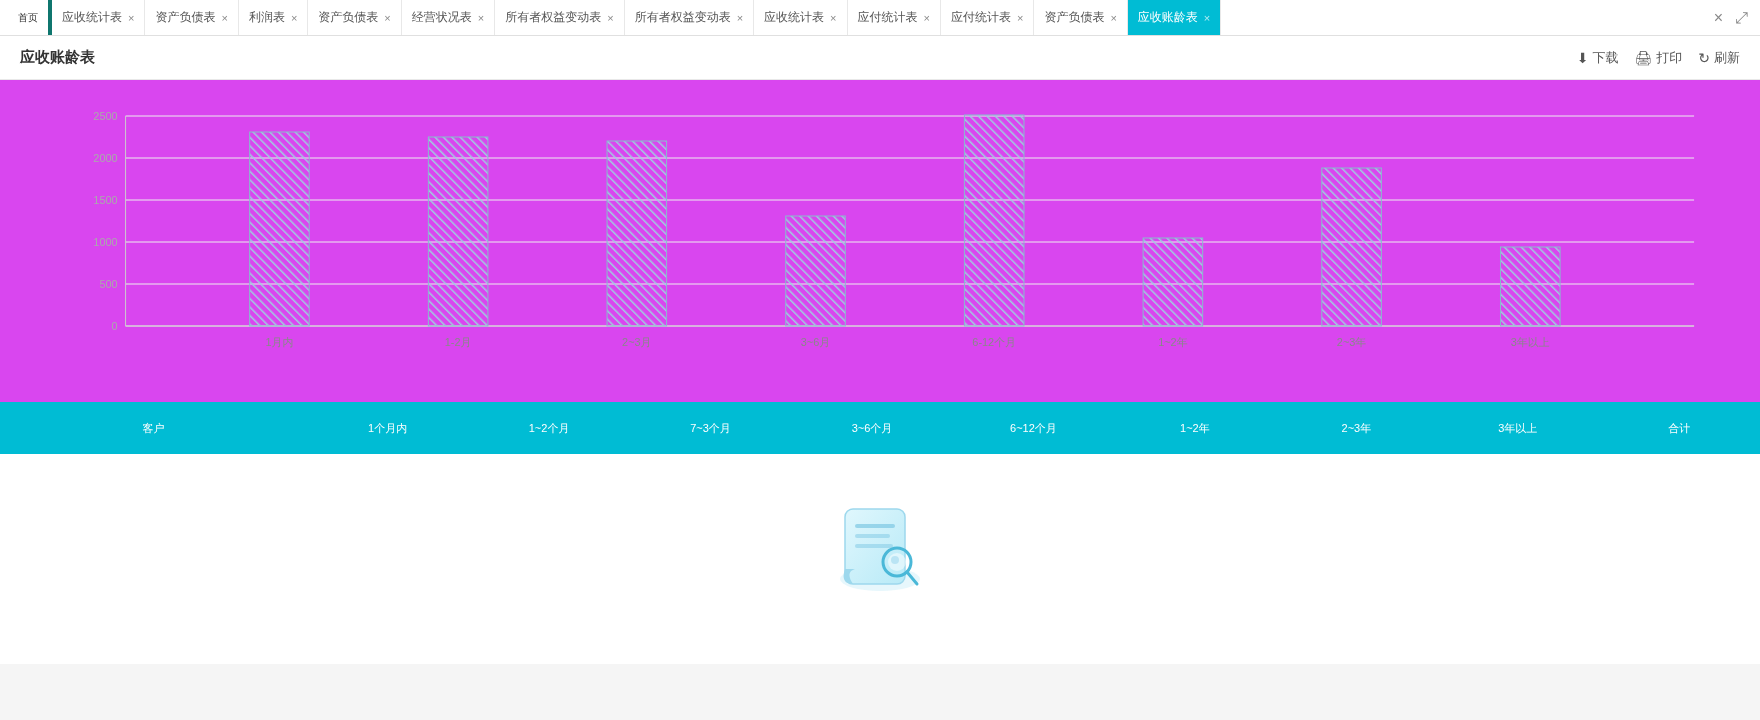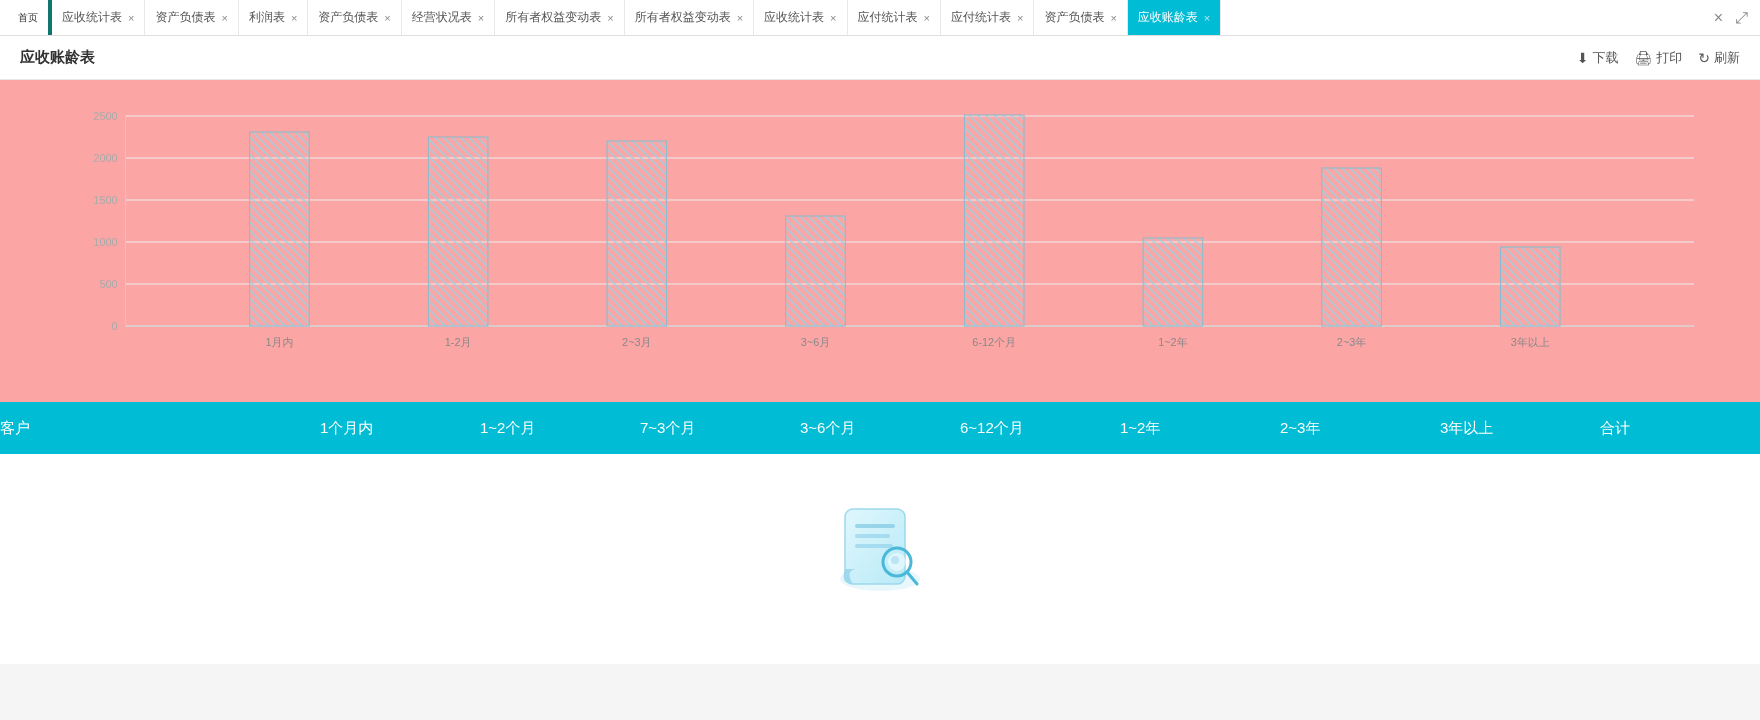--- a/index.html
+++ b/index.html
@@ -86,21 +86,21 @@
       align-items: center;
       gap: 4px;
       color: #555;
       font-size: 13px;
       cursor: pointer;
     }
     .header-action-btn .icon { font-size: 14px; }
 
     
     .main-content {
-      background: #fca5a5;
+      background: #d946ef;
       margin: 0;
       padding: 16px;
     }
 
     
     .chart-container {
       width: 100%;
       height: 290px;
       position: relative;
       padding: 10px 40px 40px 50px;
@@ -109,24 +109,24 @@
     
     .table-header {
       display: flex;
       background: #00bcd4;
       color: #fff;
       height: 52px;
       align-items: center;
     }
     .th-cell {
       flex: 1;
-      text-align: left;
-      font-size: 15px;
+      text-align: center;
+      font-size: 11px;
       font-weight: normal;
-      padding: 0 0;
+      padding: 0 8px;
     }
     .th-cell.customer { flex: 2; }
 
     
     .empty-state {
       display: flex;
       flex-direction: column;
       align-items: center;
       padding: 40px 0 60px;
     }

